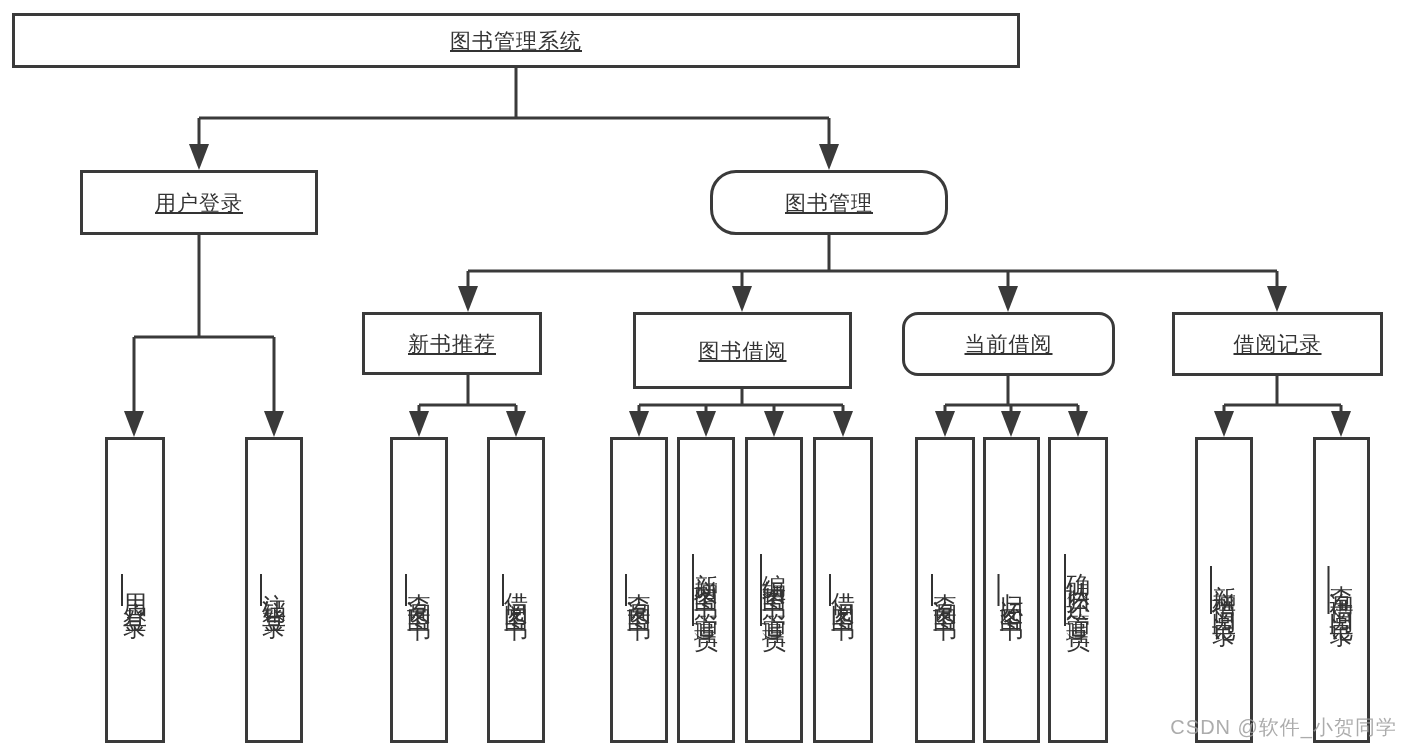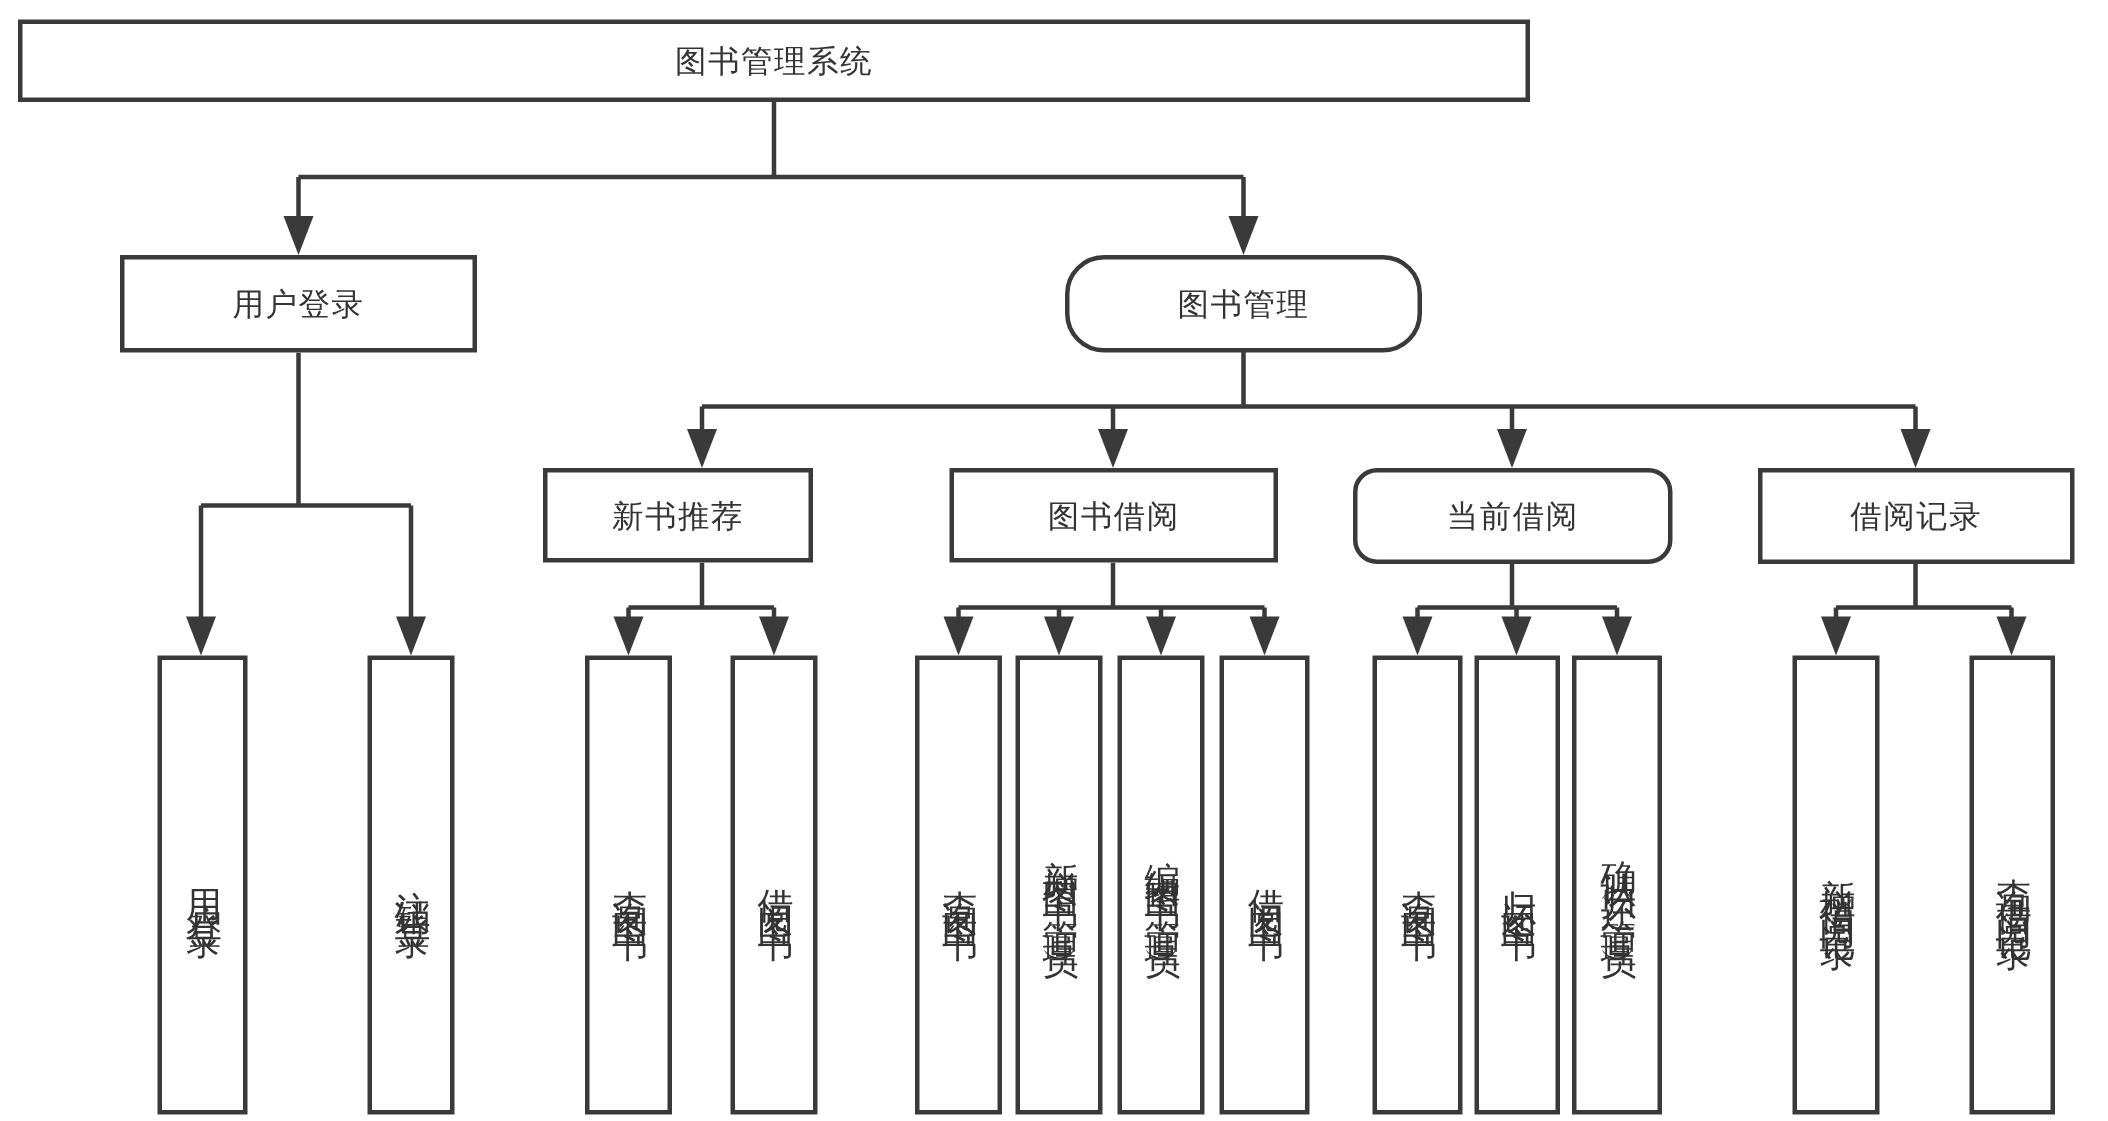--- a/index.html
+++ b/index.html
@@ -19,20 +19,21 @@
   .node {
     position: absolute;
     box-sizing: border-box;
     border: 3px solid #3a3a3a;
     background: #ffffff;
     color: #333333;
     display: flex;
     align-items: center;
     justify-content: center;
     text-align: center;
+    text-decoration: underline;
   }
   .node.h { font-size: 21px; letter-spacing: 1px; }
   .node.v {
     writing-mode: vertical-rl;
     text-orientation: mixed;
     font-size: 24px;
     letter-spacing: 8px;
     line-height: 1;
   }
   .watermark {
@@ -89,21 +90,21 @@
   <div class="node h" style="left:80px; top:170px; width:238px; height:65px;">
     <span>用户登录</span>
   </div>
   <div class="node h" style="left:710px; top:170px; width:238px; height:65px;border-radius:26px;">
     <span>图书管理</span>
   </div>
 
   <div class="node h" style="left:362px; top:312px; width:180px; height:63px;">
     <span>新书推荐</span>
   </div>
-  <div class="node h" style="left:633px; top:312px; width:219px; height:63px;">
+  <div class="node h" style="left:633px; top:312px; width:219px; height:77px;">
     <span>图书借阅</span>
   </div>
   <div class="node h" style="left:902px; top:312px; width:213px; height:64px;border-radius:16px;">
     <span>当前借阅</span>
   </div>
   <div class="node h" style="left:1172px; top:312px; width:211px; height:64px;">
     <span>借阅记录</span>
   </div>
 
   <div class="node v" style="left:105px; top:437px; width:60px; height:306px;">
@@ -143,14 +144,15 @@
     <span>确认归还（管理员）</span>
   </div>
 
   <div class="node v" style="left:1195px; top:437px; width:58px; height:306px;">
     <span>新增借阅记录</span>
   </div>
   <div class="node v" style="left:1313px; top:437px; width:57px; height:306px;">
     <span>查询借阅记录</span>
   </div>
 
+  <div class="watermark">CSDN @软件_小贺同学</div>
 
 </div>
 
 </body></html>

